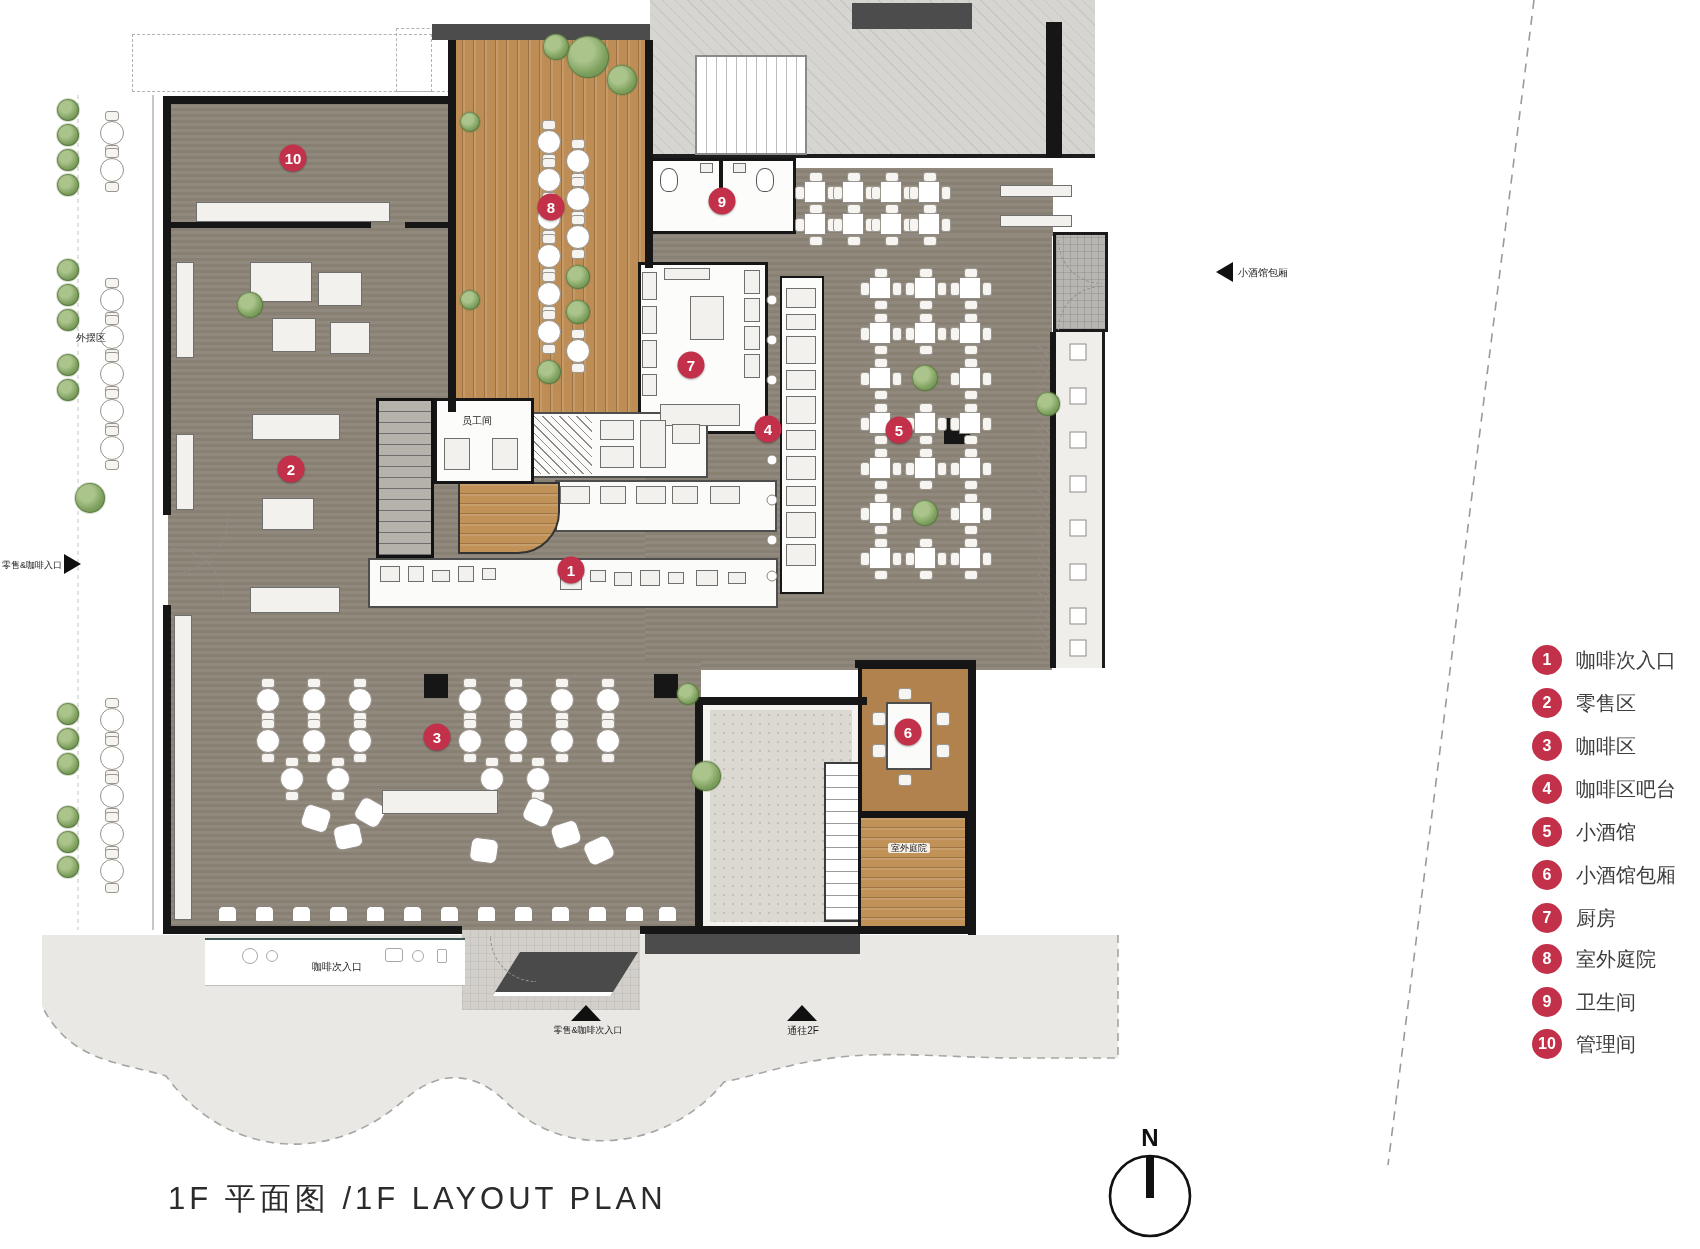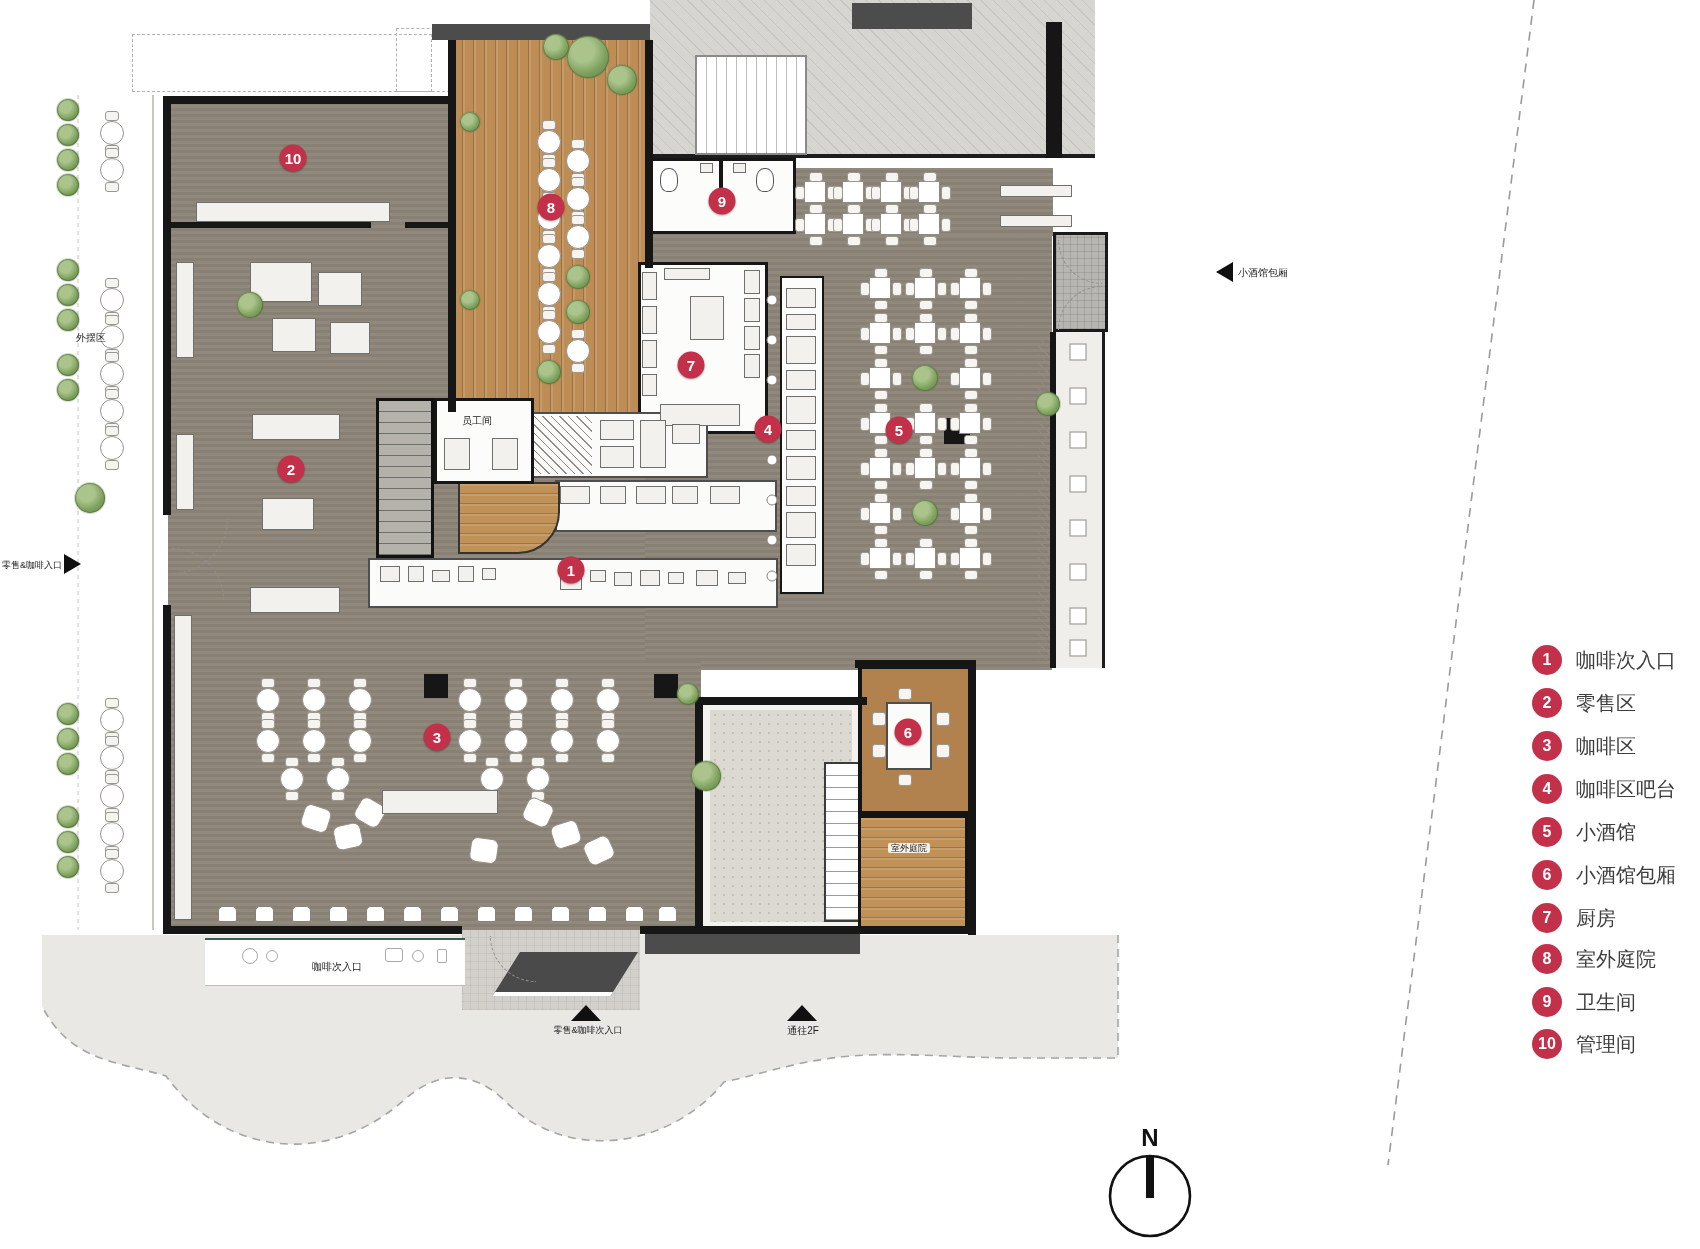--- a/index.html
+++ b/index.html
@@ -563,14 +563,15 @@
     <div class="legend-row" style="top:987px;">
         <div class="legend-dot">9</div>
         <div class="legend-label">卫生间</div>
       </div>
     <div class="legend-row" style="top:1029px;">
         <div class="legend-dot">10</div>
         <div class="legend-label">管理间</div>
       </div>
   </div>
 
+  <div class="title">1F 平面图 /1F LAYOUT PLAN</div>
   <div class="north-n">N</div>
 </div>
 
 </body></html>

